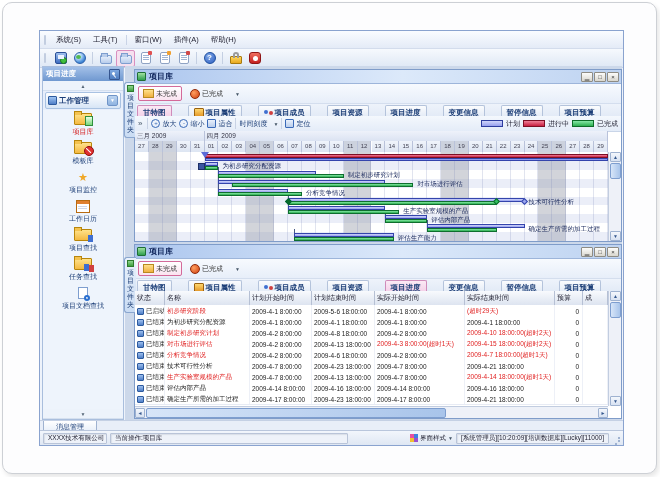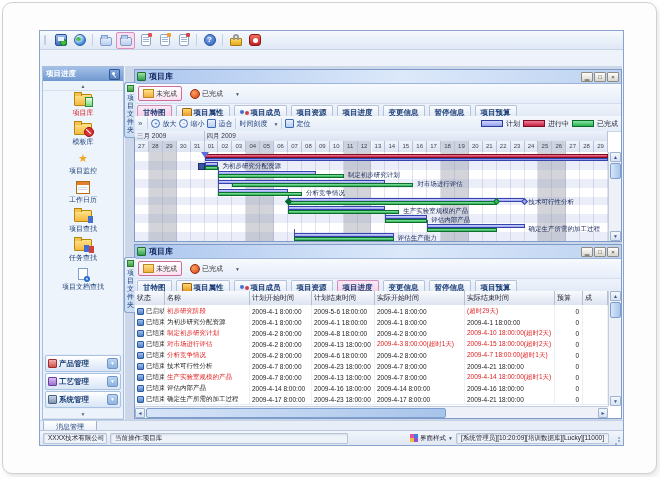--- a/index.html
+++ b/index.html
@@ -91,21 +91,21 @@
   .ptext{font-size:8px;font-weight:bold;color:#12285e;flex:1;}
   .pbtn{width:12px;height:10px;margin-left:1px;background:linear-gradient(#fcfcfa,#d9d7cf);border:1px solid #8e8c84;
     border-radius:1px;font-size:6px;line-height:9px;text-align:center;color:#333;box-sizing:border-box;}
   .filterrow{height:17px;display:flex;align-items:center;padding:1px 3px;gap:3px;
     background:linear-gradient(#f7fafe,#e7eef9);border-bottom:1px solid #d4deee;}
   .fbtn{height:13px;display:flex;align-items:center;gap:2px;font-size:7px;color:#333;padding:0 4px;border-radius:2px;border:1px solid transparent;}
   .fbtn.active{border:1px solid #d46a9a;background:linear-gradient(#fff,#fbe3f0);}
   .fi-folder{width:9px;height:7px;background:linear-gradient(#ffe08a,#f0b040);border:1px solid #b88a20;flex:none;}
   .fi-done{width:8px;height:8px;border-radius:50%;background:radial-gradient(circle at 35% 35%,#ff9f60,#d04010);border:1px solid #902808;flex:none;}
   .fdrop{font-size:5px;color:#456;margin-left:4px;}
-  .tabsrow{height:16px;display:flex;align-items:flex-end;padding:0 2px;gap:4px;
+  .tabsrow{height:16px;display:flex;align-items:flex-end;padding:0 2px;gap:16px;
     background:linear-gradient(#eef3fb,#dfe8f5);border-bottom:1px solid #aebdd6;}
   .tab{height:14px;display:flex;align-items:center;gap:2px;padding:0 5px;font-size:7.5px;font-weight:bold;color:#1c3e77;
     background:linear-gradient(#fbfcfe,#dce6f4);border:1px solid #b4c3db;border-bottom:none;border-radius:2px 2px 0 0;white-space:nowrap;}
   .tab.active{background:linear-gradient(#fbeaf5,#f2c9e4);border-color:#cf8cba;}
   .ti-prop{width:8px;height:8px;background:linear-gradient(#ffd76e,#e09020);border:1px solid #9a6210;border-radius:1px;flex:none;}
   .ti-member{width:9px;height:6px;position:relative;flex:none;}
   .ti-member::before{content:"";position:absolute;left:0;top:0;width:4px;height:4px;border-radius:50%;background:#3f6fd0;box-shadow:5px 1px 0 #d04040;}
   .pbody{position:absolute;left:0;right:0;top:46px;bottom:0;background:#fff;overflow:hidden;}
   
   .gtb{height:15px;display:flex;align-items:center;gap:3px;padding:0 3px;font-size:7px;color:#1c3e77;
@@ -164,20 +164,29 @@
   .quad i:nth-child(3){background:#f0c030;} .quad i:nth-child(4){background:#9a4fd0;}
   .sgrip{width:7px;height:7px;margin-left:1px;position:relative;flex:none;}
   .sgrip::after{content:"";position:absolute;right:0;bottom:0;width:2px;height:2px;background:#9fb2d0;
     box-shadow:-3px 3px 0 #9fb2d0,0 -3px 0 #9fb2d0;}
 </style>
 </head>
 <body>
 
 <div class="frame">
   <div class="window">
+    <div class="menubar" id="menubar">
+      <div class="grip"></div>
+    <span class="menu-item">系统(S)</span>
+        <span class="menu-item">工具(T)</span>
+        <div class="msep"></div>
+        <span class="menu-item">窗口(W)</span>
+        <span class="menu-item">插件(A)</span>
+        <span class="menu-item">帮助(H)</span>
+      </div>
     <div class="toolbar" id="toolbar">
       <div class="grip"></div>
     <div class="tbtn">
           <div class="ico ico-screen"></div>
         </div>
         <div class="tbtn">
           <div class="ico ico-globe"></div>
         </div>
         <div class="tsep"></div>
         <div class="tbtn">
@@ -210,20 +219,25 @@
 
     <div class="sidebar">
       <div class="sb-header">
         <span>项目进度</span>
         <span class="pin"></span>
       </div>
       <div class="sb-scroll">
           <span>▲</span>
         </div>
       <div id="sb-top">
+          <div class="sb-group">
+            <span class="gi gi-work"></span>
+            <span>工作管理</span>
+            <span class="sb-garrow">▼</span>
+          </div>
         </div>
       <div class="sb-items" id="sb-items">
           <div class="sb-item selected">
             <div style="height: 14px; display: flex; align-items: center;">
               <span class="fold">
                 <i class="badge-doc"></i>
               </span>
             </div>
             <div class="sb-ilabel">项目库</div>
           </div>
@@ -264,37 +278,20 @@
             </div>
             <div class="sb-ilabel">任务查找</div>
           </div>
           <div class="sb-item">
             <div style="height: 14px; display: flex; align-items: center;">
               <span class="page-s">
                 <i class="ring"></i>
               </span>
             </div>
             <div class="sb-ilabel">项目文档查找</div>
-          </div>
-        </div>
-      <div id="sb-bottom">
-          <div class="sb-group">
-            <span class="gi gi-prod"></span>
-            <span>产品管理</span>
-            <span class="sb-garrow">▼</span>
-          </div>
-          <div class="sb-group">
-            <span class="gi gi-craft"></span>
-            <span>工艺管理</span>
-            <span class="sb-garrow">▼</span>
-          </div>
-          <div class="sb-group">
-            <span class="gi gi-sys"></span>
-            <span>系统管理</span>
-            <span class="sb-garrow">▼</span>
           </div>
         </div>
       <div class="sb-scroll">
           <span>▼</span>
         </div>
     </div>
 
     <div class="main">
       <div class="panel" id="panel-top" style="top:3px;height:173px;">
           <div class="vtab">

